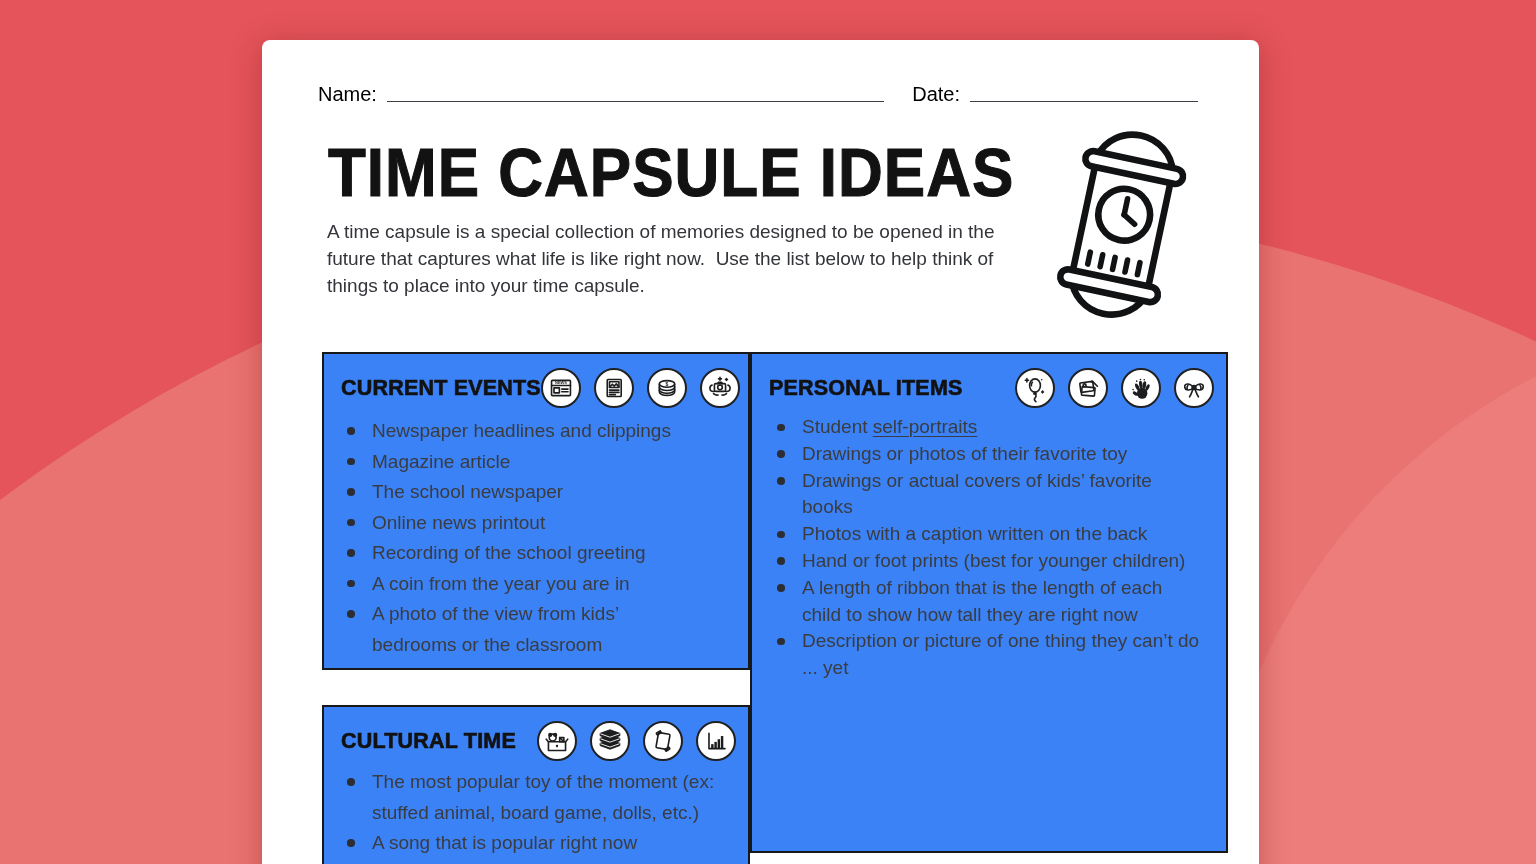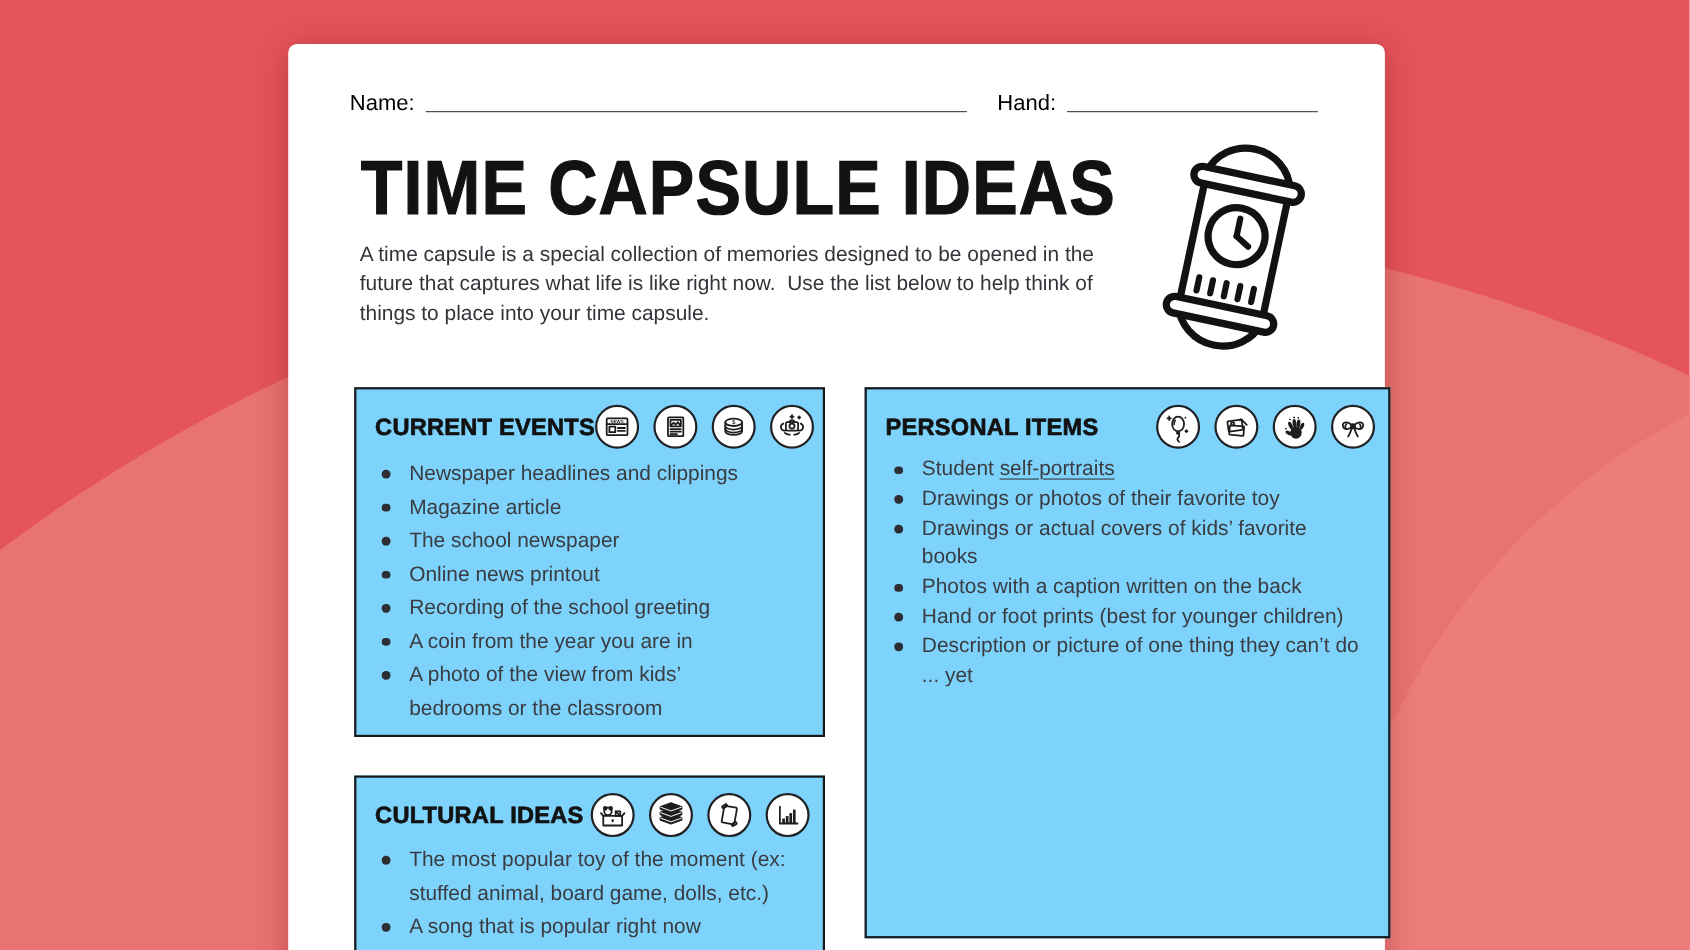--- a/index.html
+++ b/index.html
@@ -38,23 +38,23 @@
 
   .intro-text {
     position: absolute; left: 65px; top: 178px; width: 700px;
     font-size: 19px; line-height: 27px; color: #33353a; white-space: pre-wrap;
   }
 
   
   .capsule-wrap { position: absolute; left: 794px; top: 76px; width: 132px; height: 218px; transform: rotate(12deg); }
 
   
-  .section-box { position: absolute; background: #7dd3fc; border: 2.2px solid #17181a; }
+  .section-box { position: absolute; background: #3b82f6; border: 2.2px solid #17181a; }
   .box-current  { left: 60px;  top: 312px; width: 428px; height: 318px; }
-  .box-personal { left: 524px; top: 312px; width: 478px; height: 501px; }
+  .box-personal { left: 488px; top: 312px; width: 478px; height: 501px; }
   .box-cultural { left: 60px;  top: 665px; width: 428px; height: 340px; }
 
   .box-header { display: flex; align-items: center; justify-content: space-between; padding: 14px 12px 0 17px; }
   .box-title {
     font-size: 21.5px; font-weight: 700; letter-spacing: .2px; color: #121212;
     -webkit-text-stroke: .6px #121212; white-space: nowrap;
   }
   .icon-row { display: flex; gap: 13px; }
   .icon-circle {
     width: 40px; height: 40px; border: 2.1px solid #202124; border-radius: 50%;
@@ -84,21 +84,21 @@
 <body>
 
 <div class="bg-circle bg-circle-1"></div>
 <div class="bg-circle bg-circle-2"></div>
 
 <div class="paper">
 
   <div class="name-date-row">
     <span class="nd-label">Name:</span>
     <span class="write-line name-line"></span>
-    <span class="nd-label date-label">Hand:</span>
+    <span class="nd-label date-label">Date:</span>
     <span class="write-line date-line"></span>
   </div>
 
   <div class="worksheet-title">TIME CAPSULE IDEAS</div>
 
   <div class="intro-text">A time capsule is a special collection of memories designed to be opened in the future that captures what life is like right now.  Use the list below to help think of things to place into your time capsule.</div>
 
   <div class="capsule-wrap">
     <svg viewBox="0 0 130 215">
       <g fill="#ffffff" stroke="#111214" stroke-width="6.5" stroke-linecap="round" stroke-linejoin="round">
@@ -249,27 +249,28 @@
           </svg>
         </span>
       </span>
     </div>
     <ul class="item-list">
       <li><span>Student </span><span class="u-link">self-portraits</span></li>
       <li><span>Drawings or photos of their favorite toy</span></li>
       <li><span>Drawings or actual covers of kids’ favorite books</span></li>
       <li><span>Photos with a caption written on the back</span></li>
       <li><span>Hand or foot prints (best for younger children)</span></li>
+      <li><span>A length of ribbon that is the length of each child to show how tall they are right now</span></li>
       <li><span>Description or picture of one thing they can’t do ... yet</span></li>
     </ul>
   </div>
 
   <div class="section-box box-cultural">
     <div class="box-header">
-      <span class="box-title">CULTURAL IDEAS</span>
+      <span class="box-title">CULTURAL TIME</span>
       <span class="icon-row">
         <span class="icon-circle">
           <svg viewBox="0 0 40 40">
             <g class="ic">
               <circle cx="15.2" cy="16.2" r="3.8"></circle>
               <circle cx="12.4" cy="13.2" r="1.4"></circle>
               <circle cx="18" cy="13.2" r="1.4"></circle>
               <rect x="23" y="16.2" width="4.6" height="4.6"></rect>
               <path d="M23 16.2 l4.6 4.6"></path>
               <rect x="10.5" y="20.8" width="19" height="9.7"></rect>

